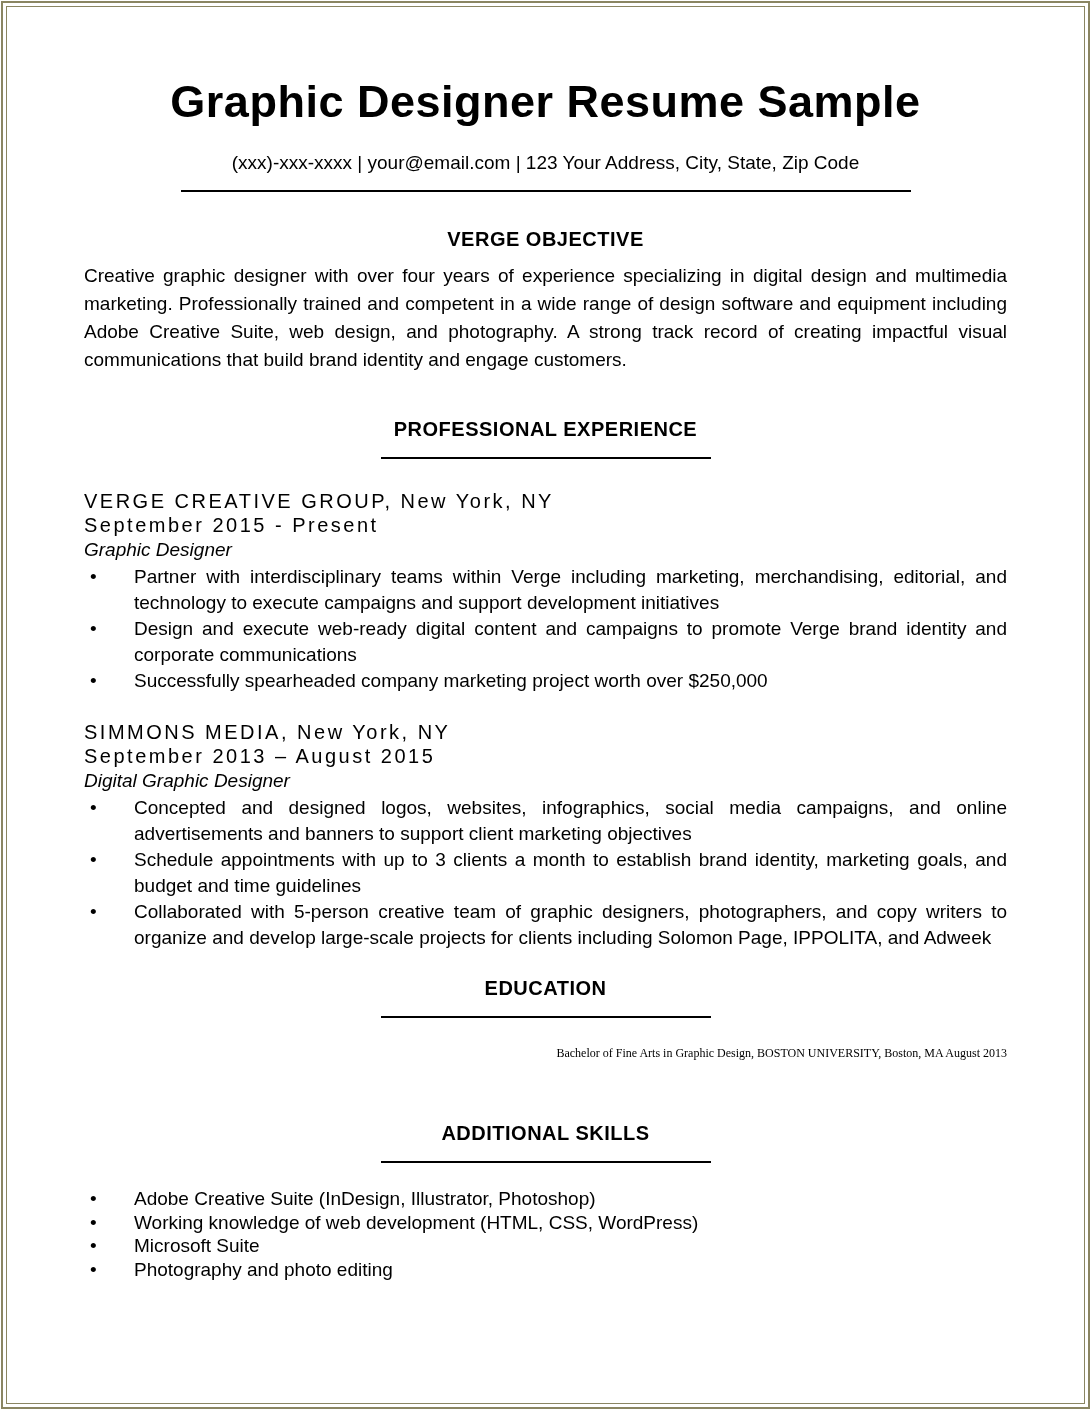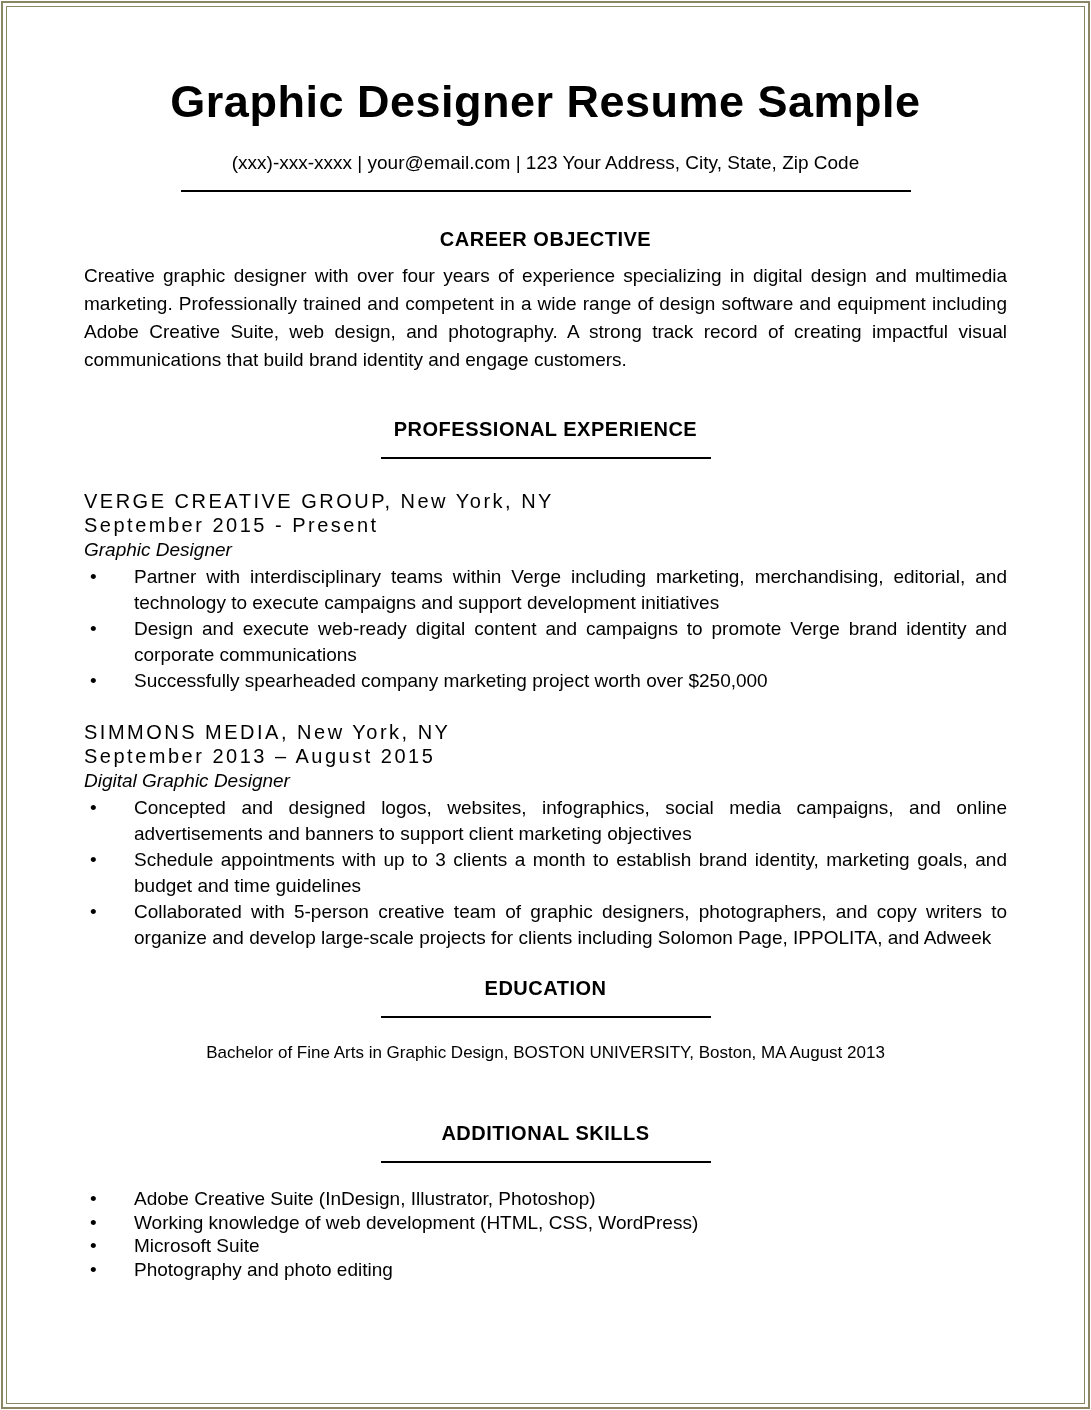--- a/index.html
+++ b/index.html
@@ -98,24 +98,25 @@
   ul.bullets li::before {
     content: "\2022";
     position: absolute;
     left: -44px;
     top: 0;
   }
   .job-block-1 { margin-bottom: 26px; }
   .job-block-2 { margin-bottom: 26px; }
   .education-rule { margin-bottom: 22px; }
   .education-detail {
-    font-size: 17px;
-    text-align: center;
+    font-size: 12px;
+    text-align: right;
     line-height: 26px;
     margin-bottom: 56px;
+    font-family: Liberation Serif, serif;
   }
   .skills-rule { margin-bottom: 24px; }
   ul.skills-list {
     list-style: none;
     padding-left: 50px;
   }
   ul.skills-list li {
     position: relative;
     font-size: 19px;
     line-height: 23.5px;
@@ -134,21 +135,21 @@
 <div class="page-border-outer"></div>
 <div class="page-border-inner"></div>
 
 <div class="content">
 
   <h1 class="doc-title">Graphic Designer Resume Sample</h1>
 
   <div class="contact-line">(xxx)-xxx-xxxx | your@email.com | 123 Your Address, City, State, Zip Code</div>
   <div class="contact-rule"></div>
 
-  <h2 class="section-heading objective-heading">CAREER OBJECTIVE</h2>
+  <h2 class="section-heading objective-heading">VERGE OBJECTIVE</h2>
   <p class="objective-text">Creative graphic designer with over four years of experience specializing in digital design and multimedia marketing. Professionally trained and competent in a wide range of design software and equipment including Adobe Creative Suite, web design, and photography. A strong track record of creating impactful visual communications that build brand identity and engage customers.</p>
 
   <h2 class="section-heading experience-heading">PROFESSIONAL EXPERIENCE</h2>
   <div class="section-rule exp-rule"></div>
 
   <div class="job-block-1">
     <div class="job-header">
       <span>VERGE CREATIVE GROUP, New York, NY</span>
       <span>September 2015 - Present</span>
     </div>

